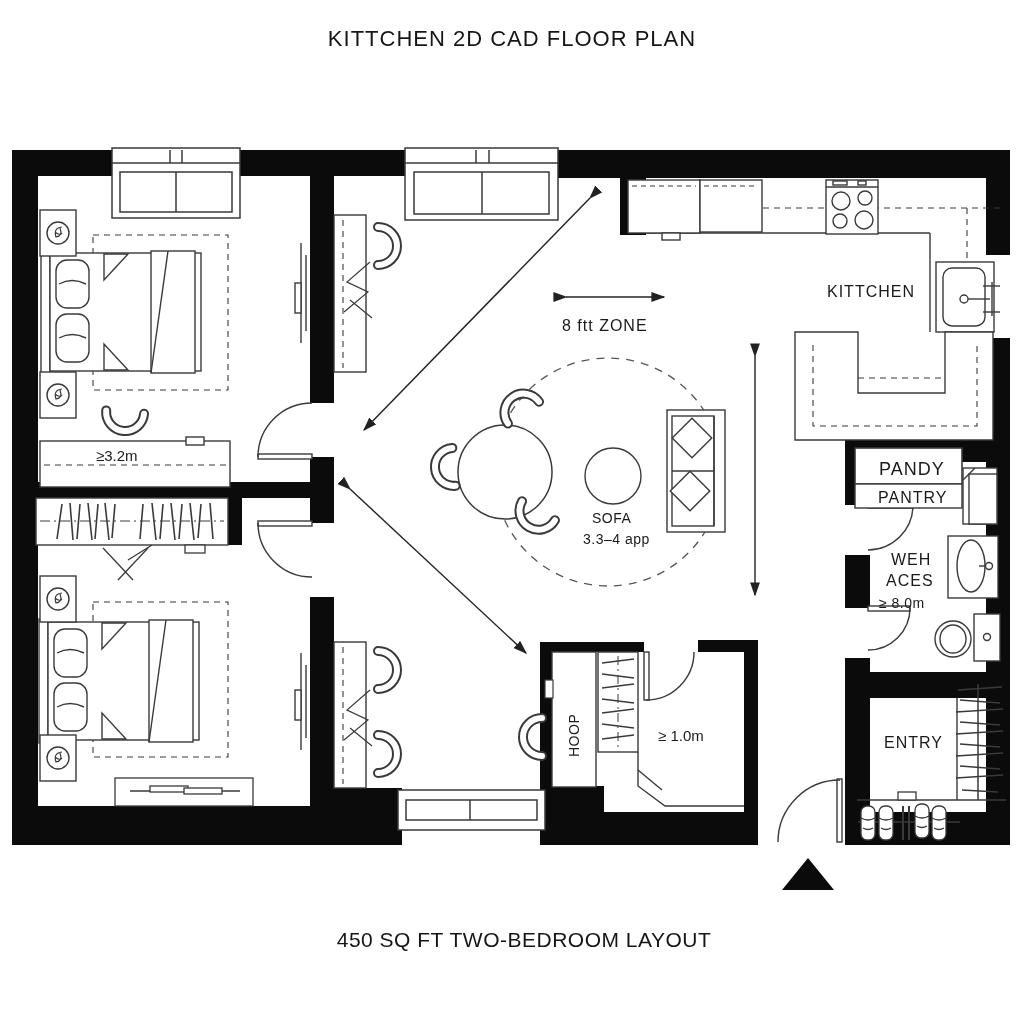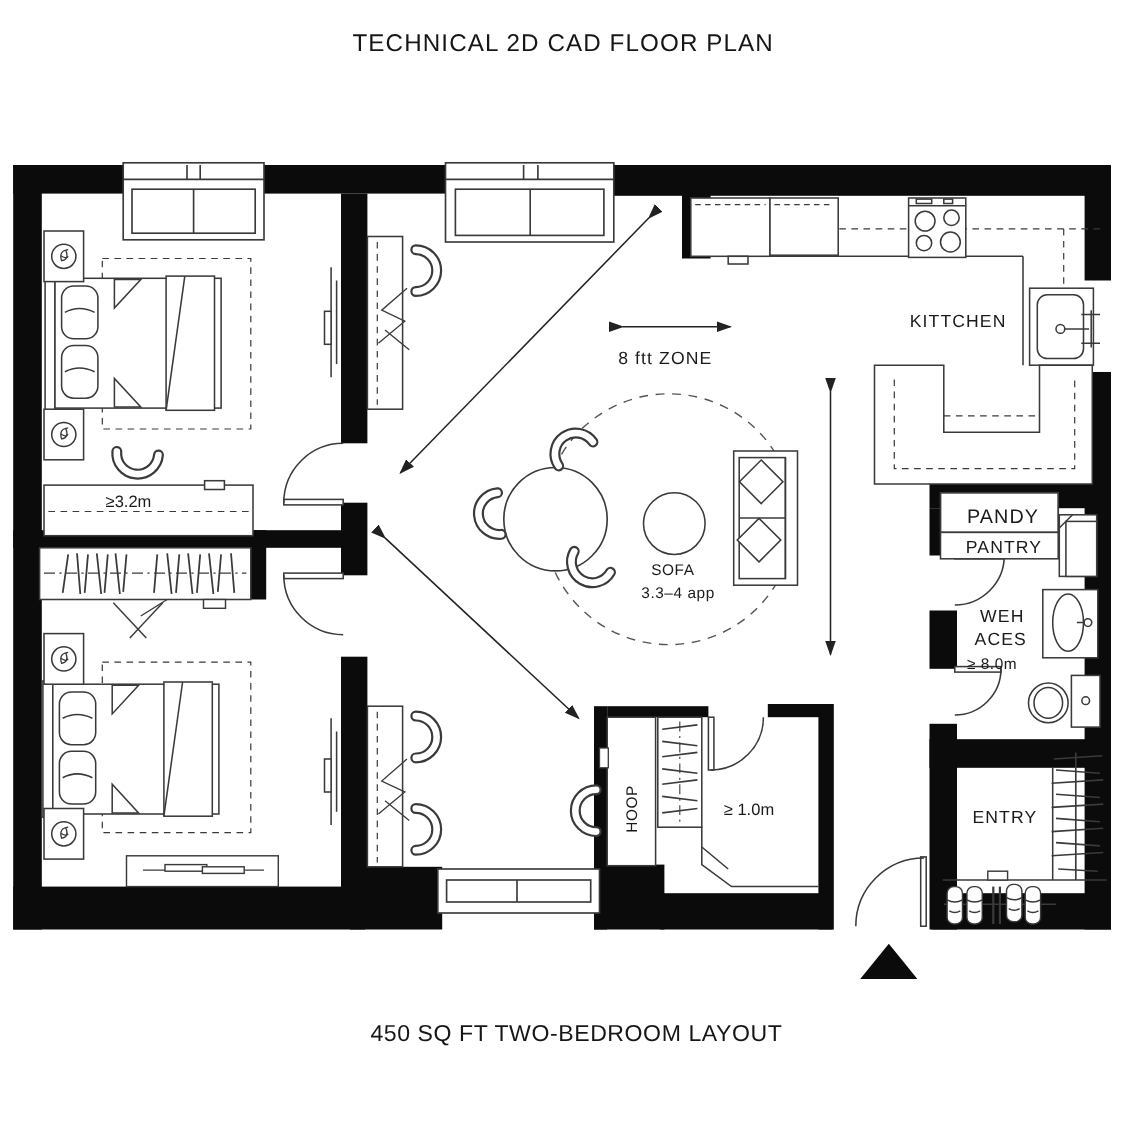--- a/index.html
+++ b/index.html
@@ -14,21 +14,21 @@
   .lbl{font-size:16px;letter-spacing:1px;}
   .lbl-big{font-size:18px;letter-spacing:1px;}
   .dim{font-size:15px;}
   .sm{font-size:14px;letter-spacing:0.5px;}
 </style>
 </head>
 <body>
 
 <div class="canvas">
 
-  <div class="title">TECHNICAL 2D CAD FLOOR PLAN</div>
+  <div class="title">KITTCHEN 2D CAD FLOOR PLAN</div>
 
   <svg width="1024" height="1024" viewBox="0 0 1024 1024">
     <defs>
       <marker id="ah" markerWidth="12" markerHeight="10" refX="9" refY="3.5" orient="auto">
         <path d="M0,0 L10,3.5 L0,7 Z" fill="#222"></path>
       </marker>
       <g id="chair">
         <path d="M -19 13 A 19 19 0 1 1 19 13" stroke="#3a3a3a" stroke-width="10" fill="none" stroke-linecap="round"></path>
         <path d="M -19 13 A 19 19 0 1 1 19 13" stroke="#ffffff" stroke-width="6" fill="none" stroke-linecap="round"></path>
       </g>

